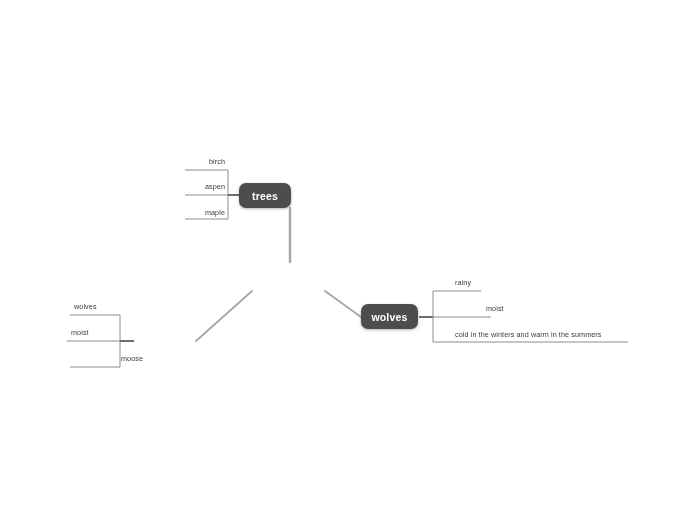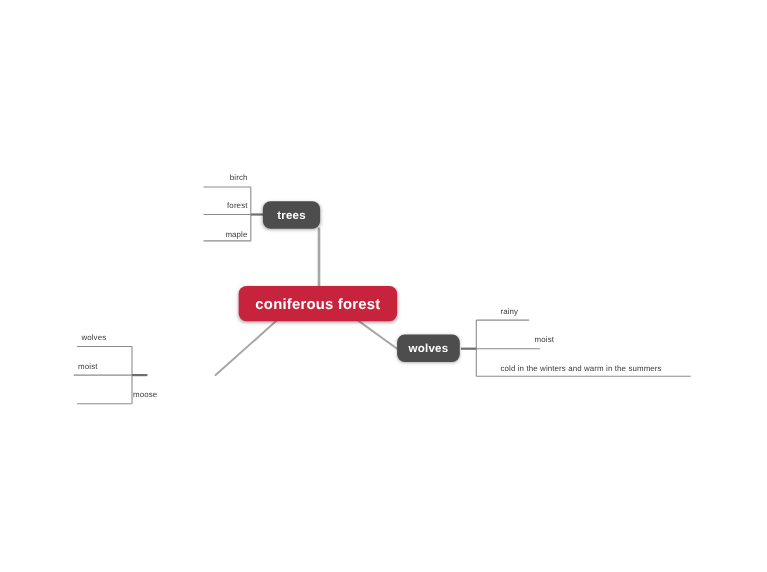--- a/index.html
+++ b/index.html
@@ -95,33 +95,30 @@
     <path d="M 433 317 L 491 317" stroke="#8c8c8c" stroke-width="1" fill="none"></path>
     <path d="M 433 342 L 628 342" stroke="#8c8c8c" stroke-width="1" fill="none"></path>
 
     <path d="M 120 315 L 120 367" stroke="#8c8c8c" stroke-width="1" fill="none"></path>
     <path d="M 120 341 L 134 341" stroke="#6e6e6e" stroke-width="2" fill="none"></path>
     <path d="M 70 315 L 120 315" stroke="#8c8c8c" stroke-width="1" fill="none"></path>
     <path d="M 67 341 L 120 341" stroke="#8c8c8c" stroke-width="1" fill="none"></path>
     <path d="M 70 367 L 120 367" stroke="#8c8c8c" stroke-width="1" fill="none"></path>
   </svg>
 
-  <div class="node node-root" style="left:217px; top:260px; width:144px; height:32px;">
-    <span>coniferous forest</span>
-  </div>
 
   <div class="node node-branch" style="left:239px; top:183px; width:52px; height:25px;">
     <span>trees</span>
   </div>
 
   <div class="leaf-label align-right" style="left:125px; top:157px; width:100px;">
     <span>birch</span>
   </div>
   <div class="leaf-label align-right" style="left:125px; top:182px; width:100px;">
-    <span>forest</span>
+    <span>aspen</span>
   </div>
   <div class="leaf-label align-right" style="left:125px; top:208px; width:100px;">
     <span>maple</span>
   </div>
 
   <div class="node node-branch" style="left:361px; top:304px; width:57px; height:25px;">
     <span>wolves</span>
   </div>
 
   <div class="leaf-label" style="left:455px; top:278px;">

